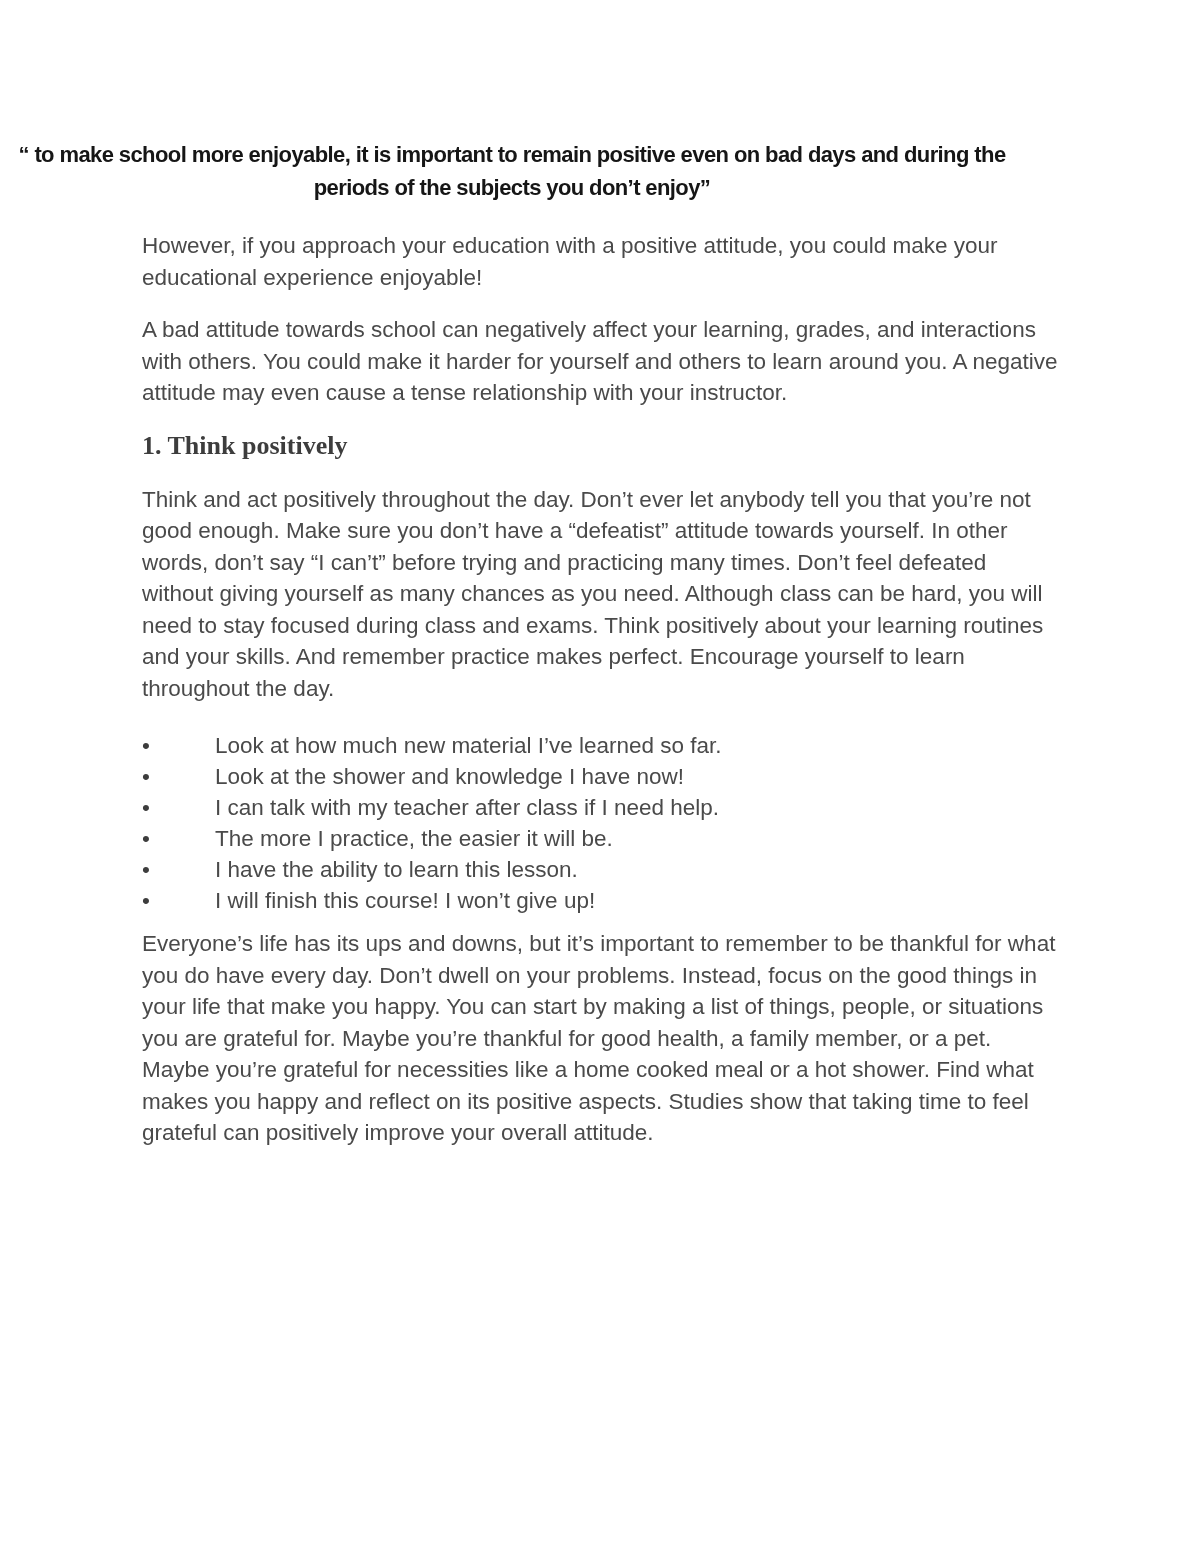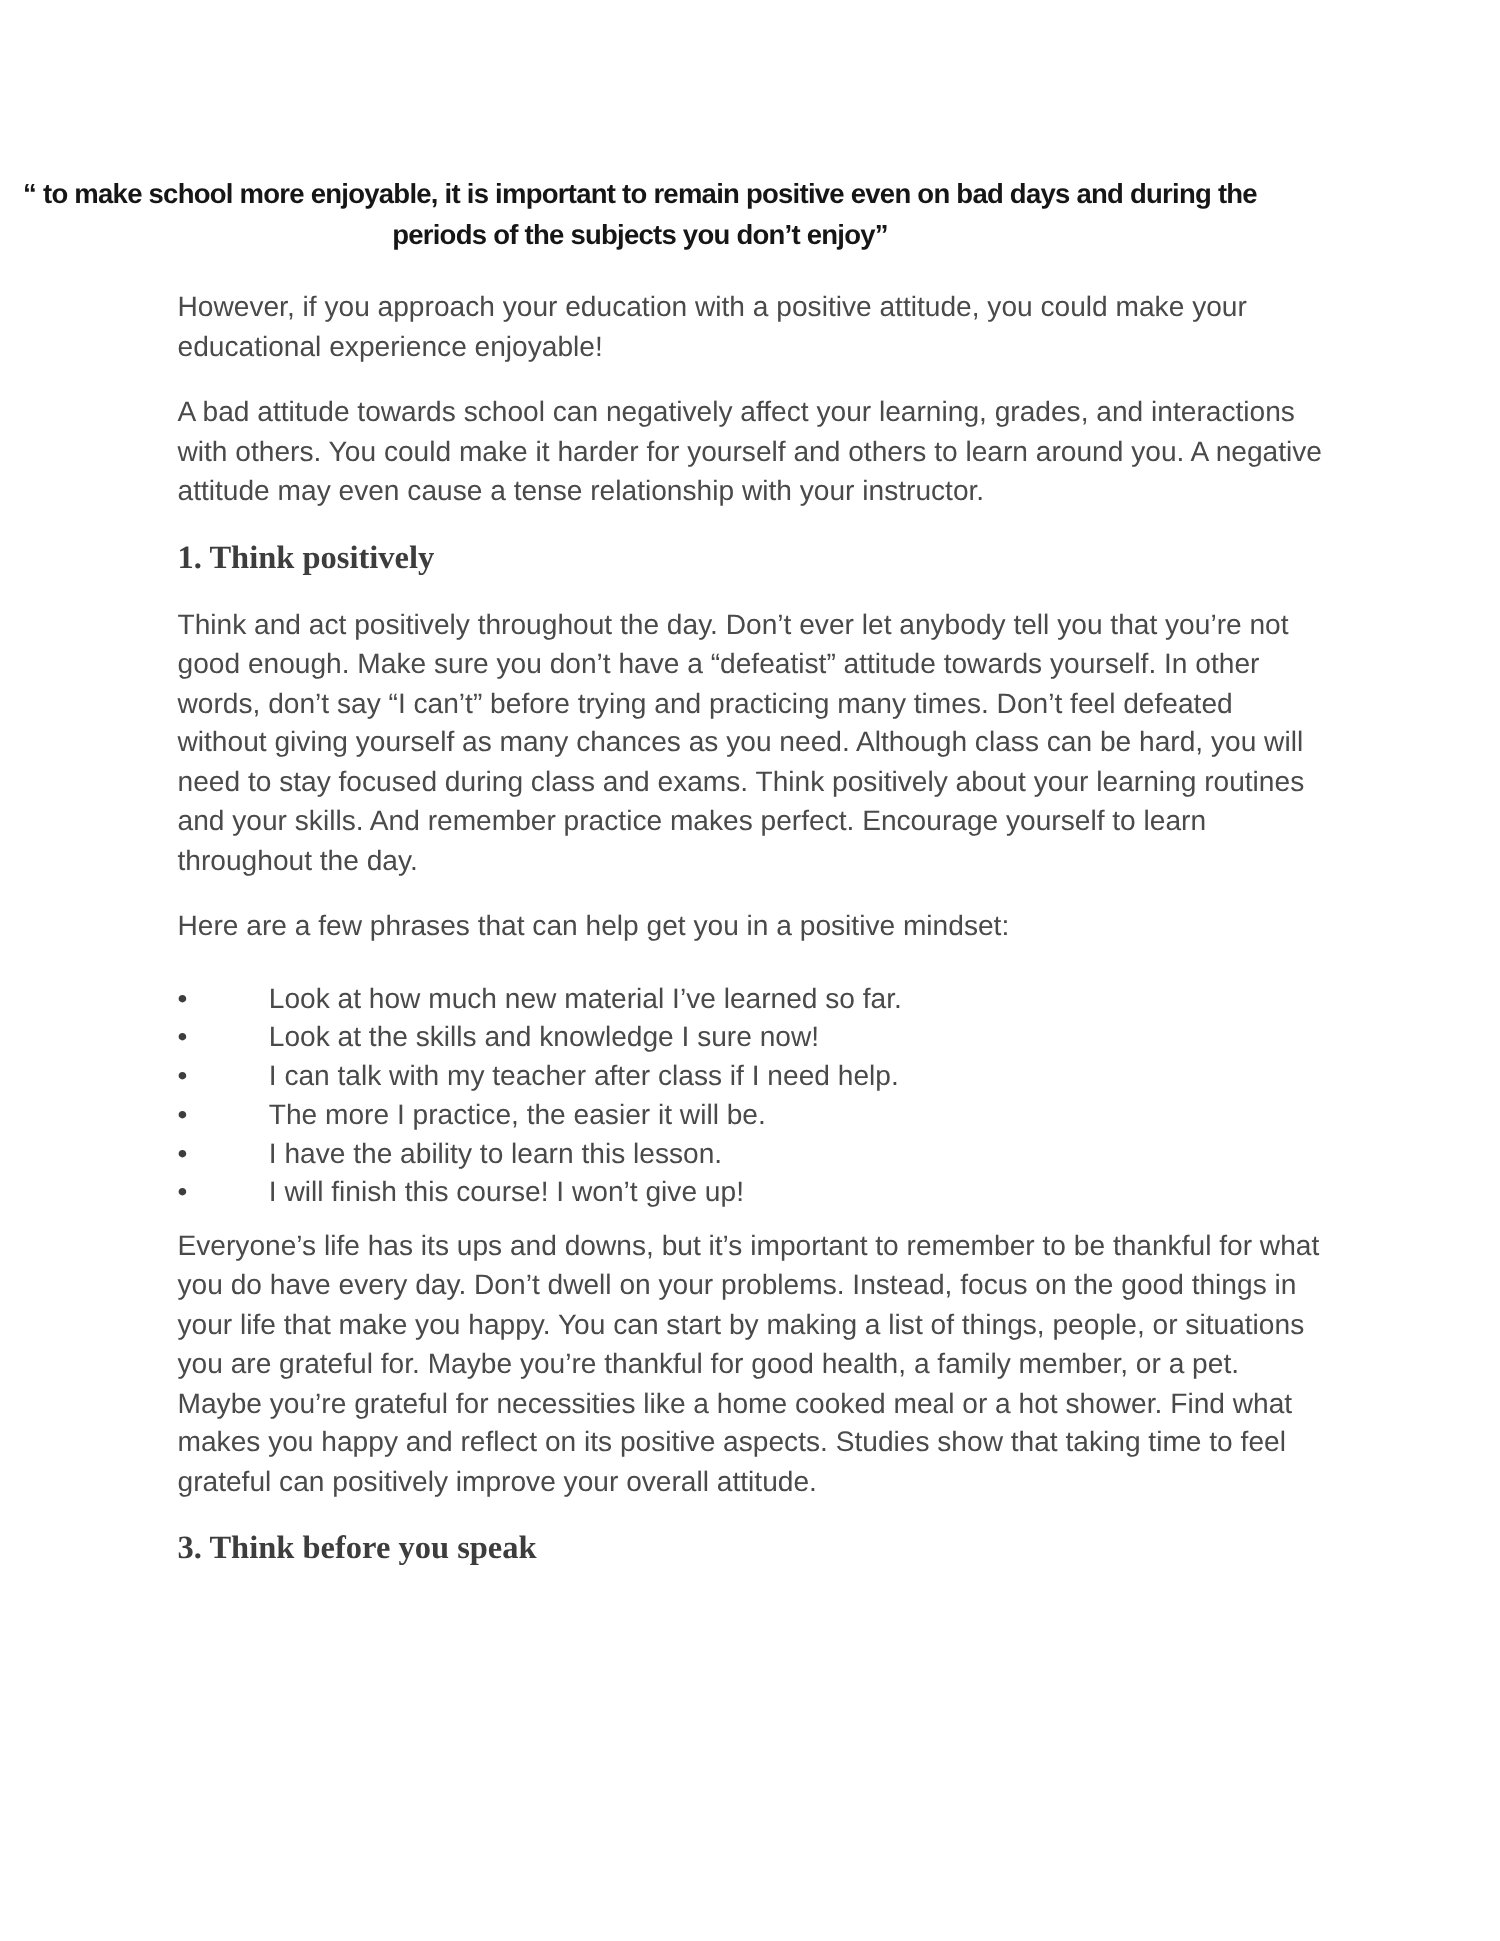--- a/index.html
+++ b/index.html
@@ -79,30 +79,29 @@
   <div class="content">
 
     <p class="body-para">However, if you approach your education with a positive attitude, you could make your educational experience enjoyable!</p>
 
     <p class="body-para">A bad attitude towards school can negatively affect your learning, grades, and interactions with others. You could make it harder for yourself and others to learn around you. A negative attitude may even cause a tense relationship with your instructor.</p>
 
     <h2 class="heading">1. Think positively</h2>
 
     <p class="body-para">Think and act positively throughout the day. Don’t ever let anybody tell you that you’re not good enough. Make sure you don’t have a “defeatist” attitude towards yourself. In other words, don’t say “I can’t” before trying and practicing many times. Don’t feel defeated without giving yourself as many chances as you need. Although class can be hard, you will need to stay focused during class and exams. Think positively about your learning routines and your skills. And remember practice makes perfect. Encourage yourself to learn throughout the day.</p>
 
-    <p class="body-para">Here are a few phrases that can help get you in a positive mindset:</p>
 
     <ul class="bullets">
       <li>
         <span class="bullet-marker">•</span>
         <span class="bullet-text">Look at how much new material I’ve learned so far.</span>
       </li>
       <li>
         <span class="bullet-marker">•</span>
-        <span class="bullet-text">Look at the skills and knowledge I sure now!</span>
+        <span class="bullet-text">Look at the shower and knowledge I have now!</span>
       </li>
       <li>
         <span class="bullet-marker">•</span>
         <span class="bullet-text">I can talk with my teacher after class if I need help.</span>
       </li>
       <li>
         <span class="bullet-marker">•</span>
         <span class="bullet-text">The more I practice, the easier it will be.</span>
       </li>
       <li>
@@ -111,16 +110,15 @@
       </li>
       <li>
         <span class="bullet-marker">•</span>
         <span class="bullet-text">I will finish this course! I won’t give up!</span>
       </li>
     </ul>
 
 
     <p class="body-para">Everyone’s life has its ups and downs, but it’s important to remember to be thankful for what you do have every day. Don’t dwell on your problems. Instead, focus on the good things in your life that make you happy. You can start by making a list of things, people, or situations you are grateful for. Maybe you’re thankful for good health, a family member, or a pet. Maybe you’re grateful for necessities like a home cooked meal or a hot shower. Find what makes you happy and reflect on its positive aspects. Studies show that taking time to feel grateful can positively improve your overall attitude.</p>
 
-    <h2 class="heading">3. Think before you speak</h2>
 
   </div>
 </div>
 
 </body></html>

